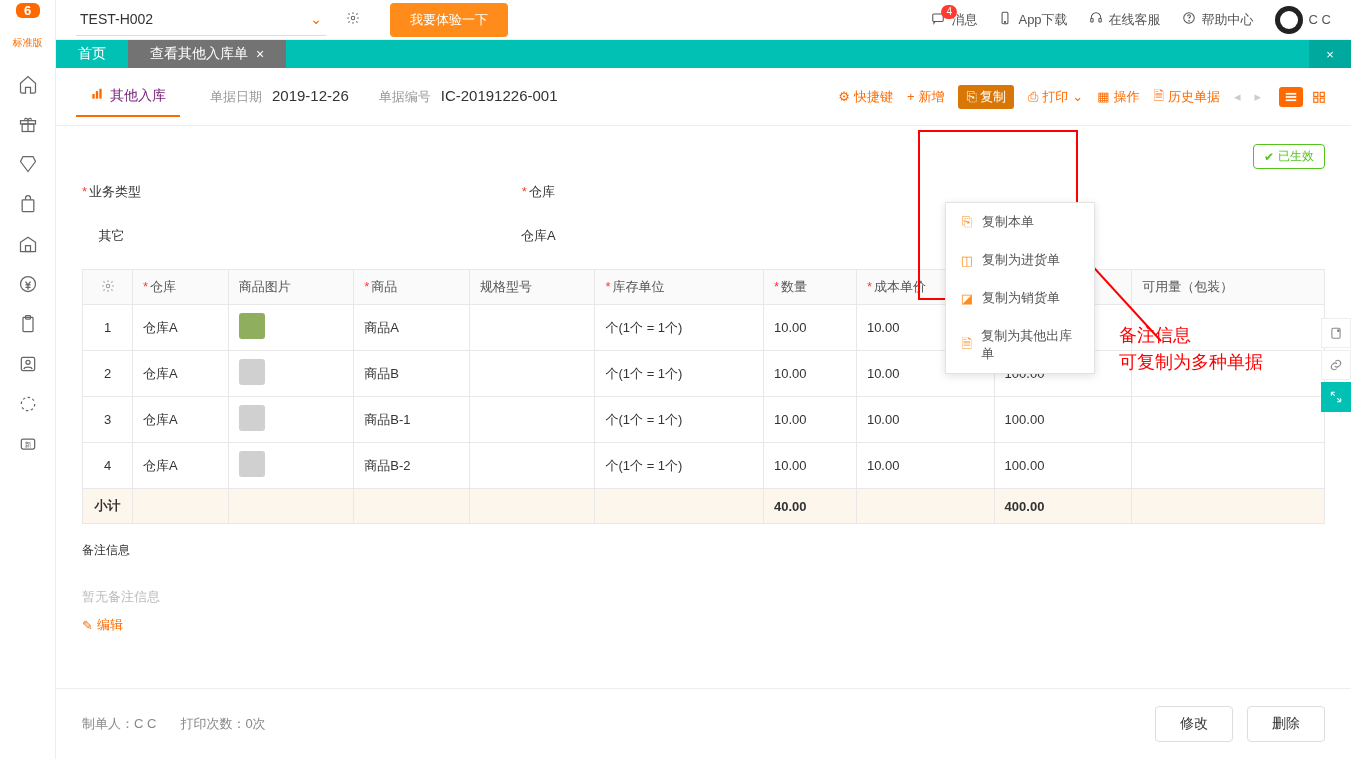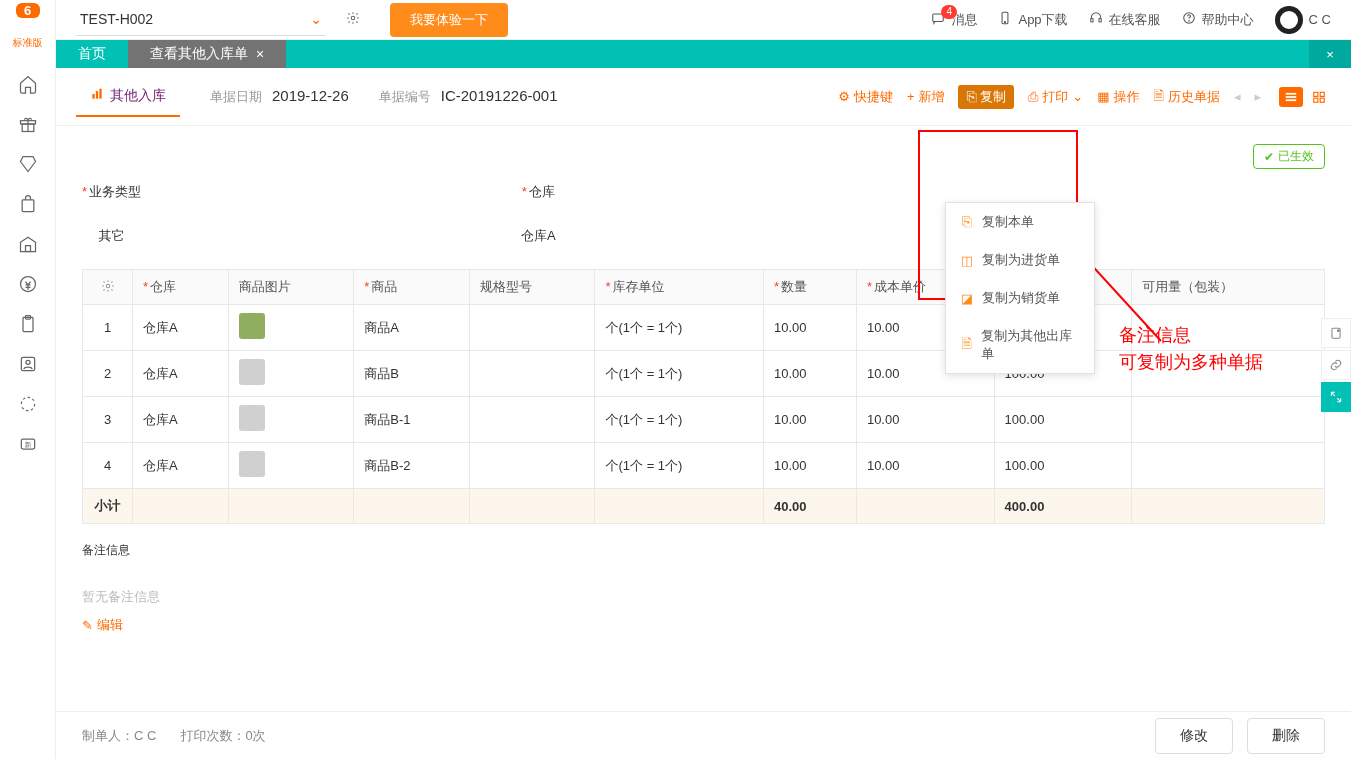--- a/index.html
+++ b/index.html
@@ -50,21 +50,21 @@
 .tbl th, .tbl td { border: 1px solid #e8e8e8; padding: 8px 10px; text-align: left; font-size: 13px; font-weight: normal; }
 .tbl th { background: #fafafa; color: #555; }
 .tbl .num-col { width: 50px; text-align: center; }
 .tbl .subtotal td { background: #fdf6ec; font-weight: bold; }
 .product-img { width: 26px; height: 26px; background: #8fae5e; border-radius: 3px; display: inline-flex; align-items: center; justify-content: center; color: #fff; font-size: 10px; }
 .product-img.grey { background: #d0d0d0; }
 .remarks { margin-top: 18px; }
 .remarks h4 { font-size: 12px; font-weight: 500; margin-bottom: 10px; }
 .remarks-empty { color: #bbb; font-size: 13px; margin-top: 29px; }
 .edit-link { color: #ff6a00; margin-top: 10px; display: inline-flex; align-items: center; gap: 4px; cursor: pointer; font-size: 13px; }
-.footer { height: 48px; border-top: 1px solid #eee; display: flex; align-items: center; padding: 0 26px; background: #fff; }
+.footer { height: 71px; border-top: 1px solid #eee; display: flex; align-items: center; padding: 0 26px; background: #fff; }
 .footer-info { color: #888; font-size: 13px; display: flex; gap: 24px; }
 .footer-actions { margin-left: auto; display: flex; gap: 14px; }
 .btn { padding: 8px 24px; border: 1px solid #ddd; background: #fff; border-radius: 4px; cursor: pointer; font-size: 14px; color: #333; }
 .dropdown { position: absolute; top: 134px; right: 256px; background: #fff; border: 1px solid #e2e2e2; box-shadow: 0 2px 8px rgba(0,0,0,.12); width: 150px; z-index: 20; }
 .dropdown-item { padding: 10px 14px; display: flex; align-items: center; gap: 8px; cursor: pointer; font-size: 13px; color: #555; }
 .dd-icon { width: 14px; height: 14px; display: inline-flex; align-items: center; justify-content: center; color: #ff8c1a; }
 .annotation-box { position: absolute; border: 2px solid #ff0000; pointer-events: none; }
 .annotation-arrow { position: absolute; pointer-events: none; }
 .annotation-text { position: absolute; color: #ff0000; font-size: 18px; font-weight: 400; pointer-events: none; line-height: 1.5; }
 .right-rail { position: absolute; right: 0; top: 250px; width: 30px; display: flex; flex-direction: column; gap: 2px; }

